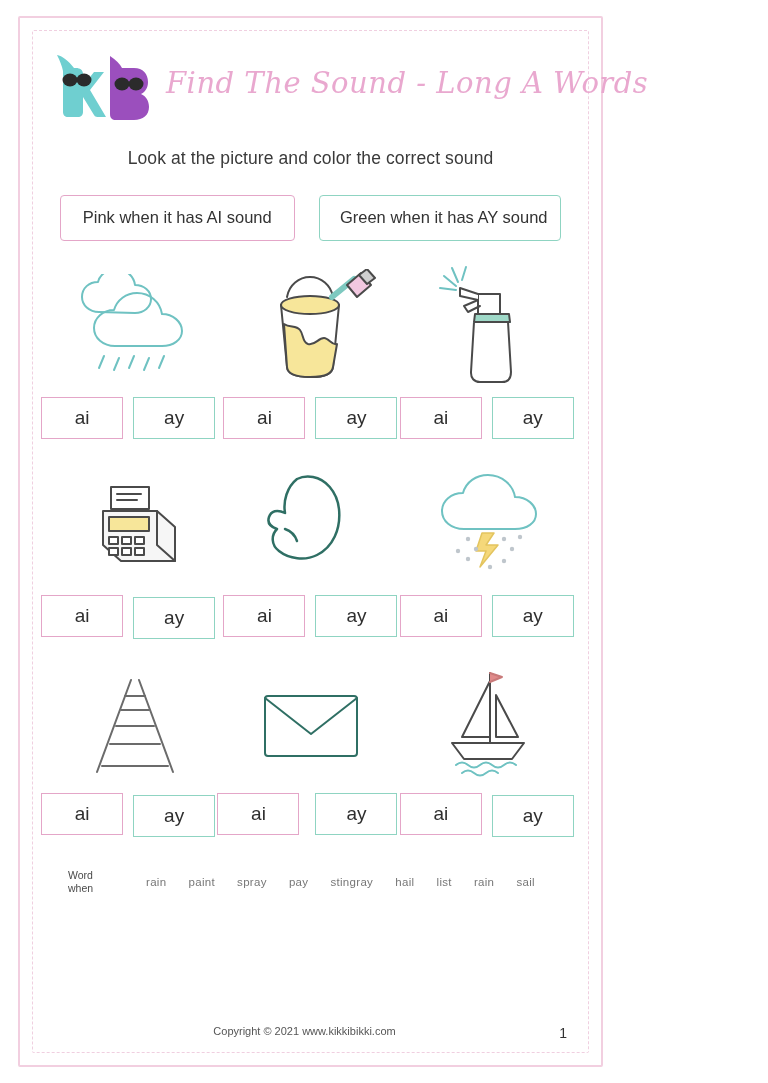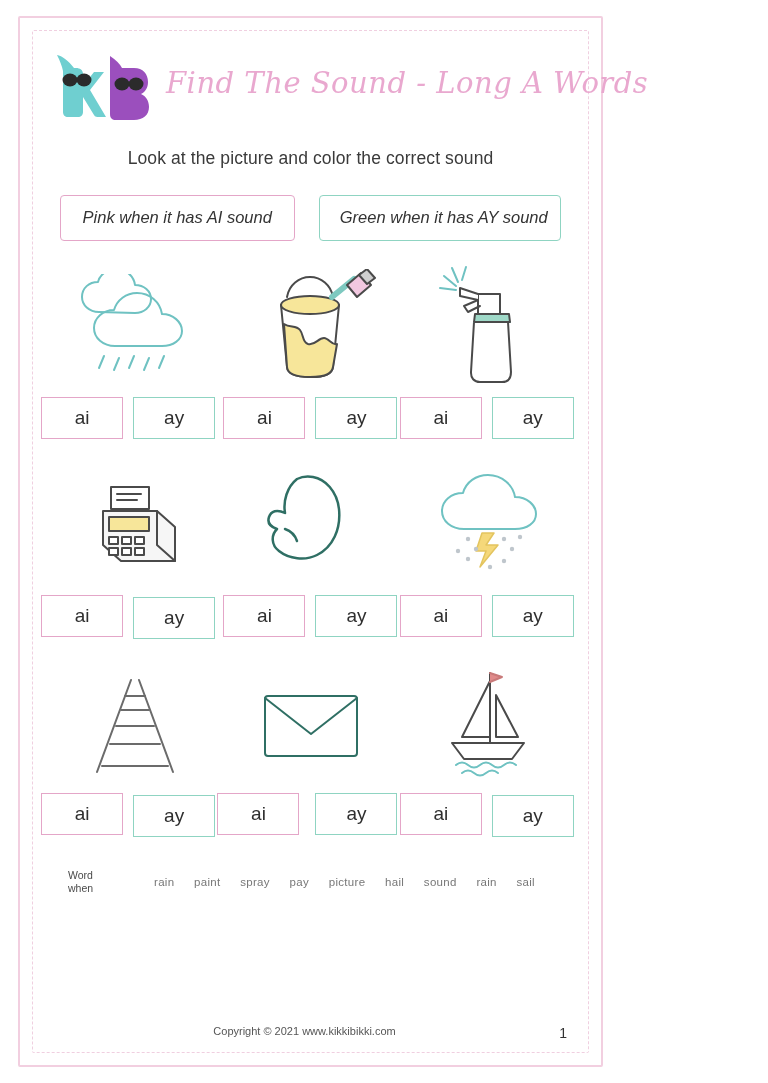--- a/index.html
+++ b/index.html
@@ -76,21 +76,20 @@
     margin-top: 20px;
     letter-spacing: 0.1px;
   }
 
   
   .legend {
     display: flex;
     gap: 24px;
     margin-top: 26px;
     padding: 0 14px;
-    font-style: italic;
   }
   .legend-box {
     flex: 1;
     border: 1.6px solid #e4a6c8;
     border-radius: 4px;
     text-align: center;
     font-size: 16.5px;
     color: #333333;
     padding: 12px 0 13px;
     background: #ffffff;
@@ -170,21 +169,20 @@
     flex: 1;
     display: flex;
     justify-content: space-between;
     padding-left: 24px;
     padding-right: 18px;
   }
   .word {
     font-size: 11.5px;
     color: #777777;
     letter-spacing: 0.3px;
-    margin-left: 8px;
   }
 
   
   .footer {
     position: absolute;
     left: 0;
     right: 12px;
     bottom: 4px;
     text-align: center;
     font-size: 11px;
@@ -443,23 +441,23 @@
     <div class="wordlist">
       <div class="wordlist-label">
         <div>Word</div>
         <div>when</div>
       </div>
       <div class="wordlist-words">
         <span class="word">rain</span>
         <span class="word">paint</span>
         <span class="word">spray</span>
         <span class="word">pay</span>
-        <span class="word">picture</span>
+        <span class="word">stingray</span>
         <span class="word">hail</span>
-        <span class="word">sound</span>
+        <span class="word">list</span>
         <span class="word">rain</span>
         <span class="word">sail</span>
       </div>
     </div>
 
     <div class="footer">Copyright © 2021 www.kikkibikki.com</div>
     <div class="page-number">1</div>
 
   </div>
 </div>

